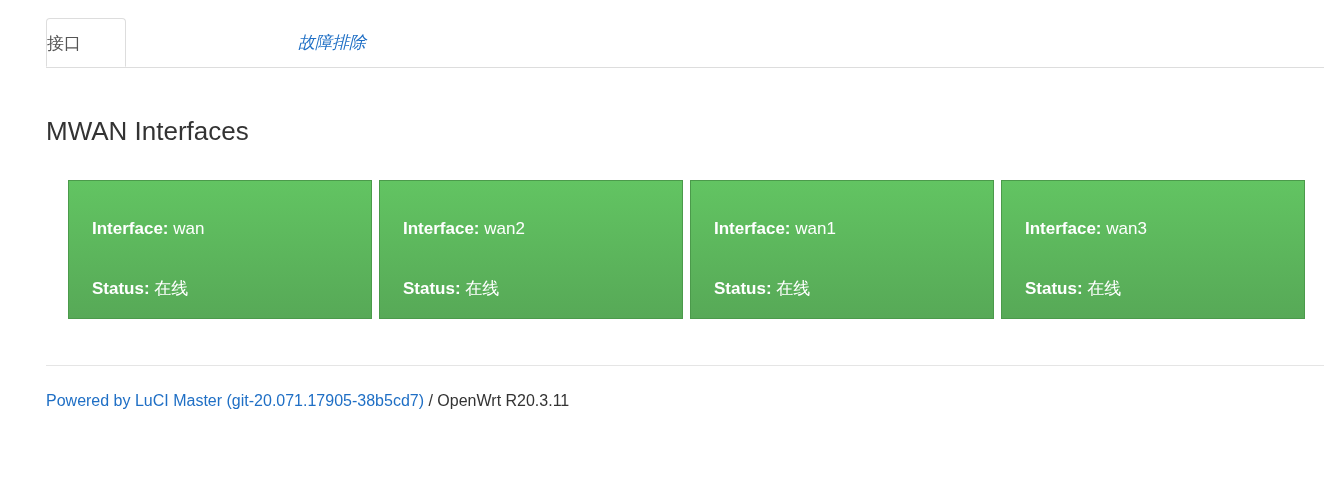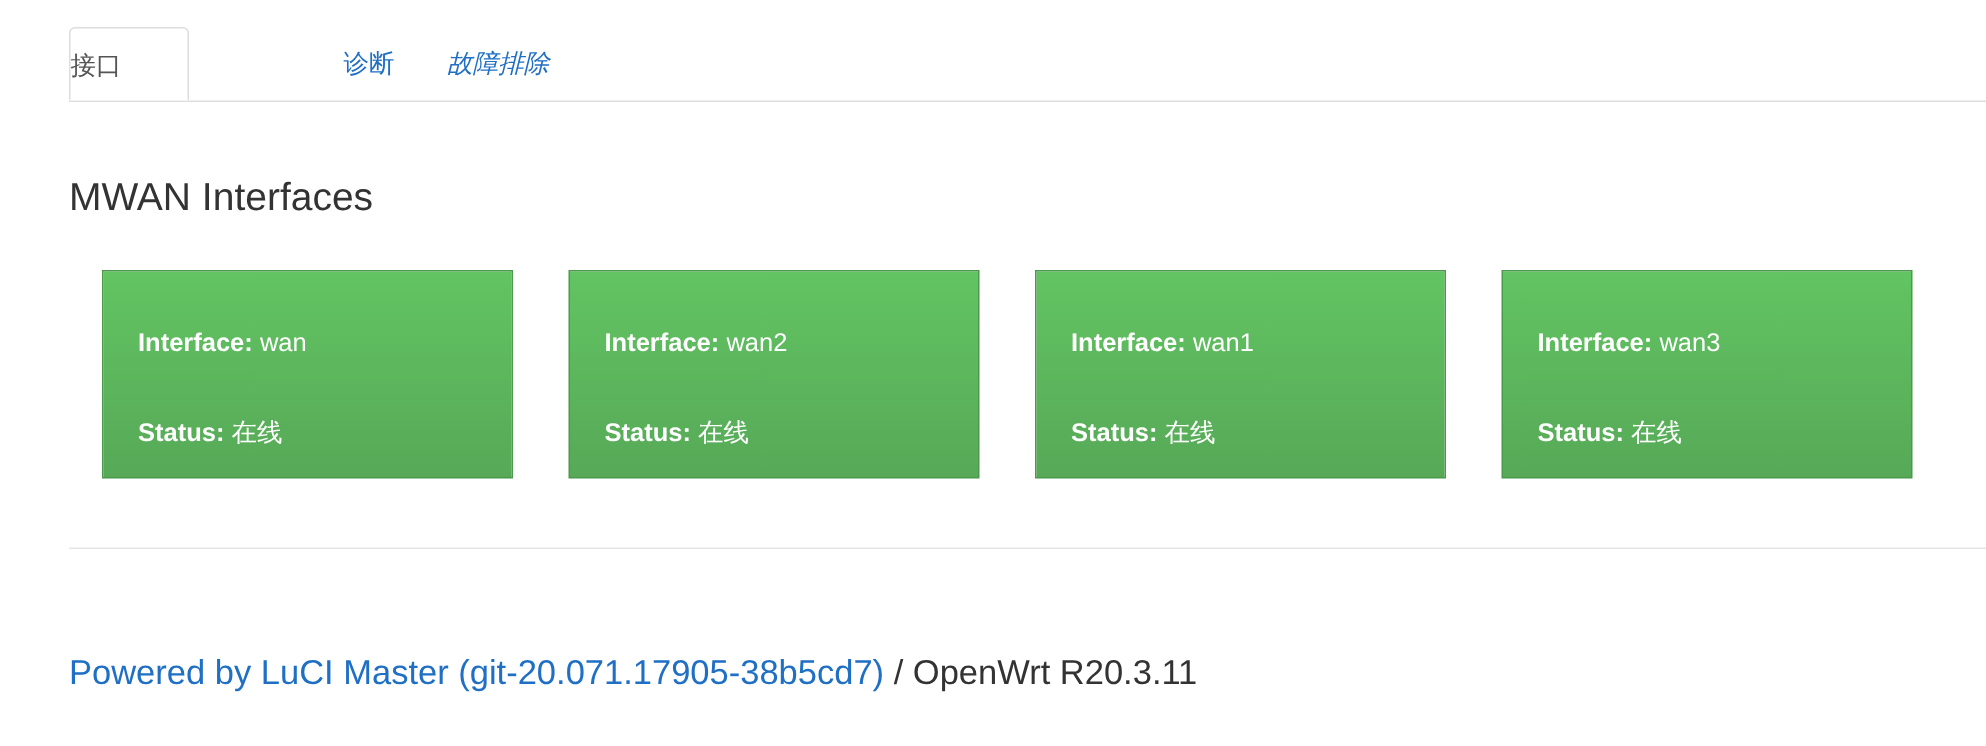--- a/index.html
+++ b/index.html
@@ -1,36 +1,35 @@
 <!DOCTYPE html>
 <html><head>
 <meta charset="utf-8">
 <style>
   html, body { margin:0; padding:0; background:#fff; }
   body { width:1324px; height:497px; position:relative; overflow:hidden; font-family:"Liberation Sans", sans-serif; color:#333; }
   .tabs { position:absolute; left:46px; top:18px; right:0; height:49px; border-bottom:1px solid #ddd; }
   .tab { position:absolute; top:0; height:49px; line-height:49px; font-size:17px; color:#1f6fc5; text-align:left; cursor:pointer; }
   .tab.active { background:#fff; border:1px solid #ddd; border-bottom-color:#fff; border-radius:4px 4px 0 0; color:#555; height:49px; box-sizing:border-box; }
   h2 { position:absolute; left:46px; top:116px; margin:0; font-size:26px; font-weight:normal; color:#333;text-align:right; }
-  .card { position:absolute; top:180px; width:274px; height:139px; box-sizing:border-box;
+  .card { position:absolute; top:180px; width:304px; height:139px; box-sizing:border-box;
           background:linear-gradient(#62c462, #57a957); border:1px solid #4b9a4b; color:#fff; }
   .card .line { position:absolute; left:23px; font-size:17px; }
   .card .l1 { top:38px; }
   .card .l2 { top:96px; }
   .card b { font-weight:bold; }
   .divider { position:absolute; left:46px; right:0; top:365px; border-top:1px solid #e5e5e5; }
-  .footer { position:absolute; left:46px; top:392px; font-size:23px; color:#333;margin-top:43px; }
+  .footer { position:absolute; left:46px; top:392px; font-size:16px; color:#333; }
   .footer a { color:#1f6fc5; text-decoration:none; }
 </style>
 </head>
 <body>
 
 <div class="tabs">
   <div class="tab active" style="left:0;width:80px;">接口</div>
-  <div class="tab" style="left:183px;width:65px;">诊断</div>
   <div class="tab" style="left:252px;width:100px;font-style:italic;">故障排除</div>
 </div>
 
 <h2>MWAN Interfaces</h2>
 
 <div class="card" style="left:68px;">
   <div class="line l1"><b>Interface:</b> <span>wan</span></div>
   <div class="line l2"><b>Status:</b> <span>在线</span></div>
 </div>
 <div class="card" style="left:379px;">

